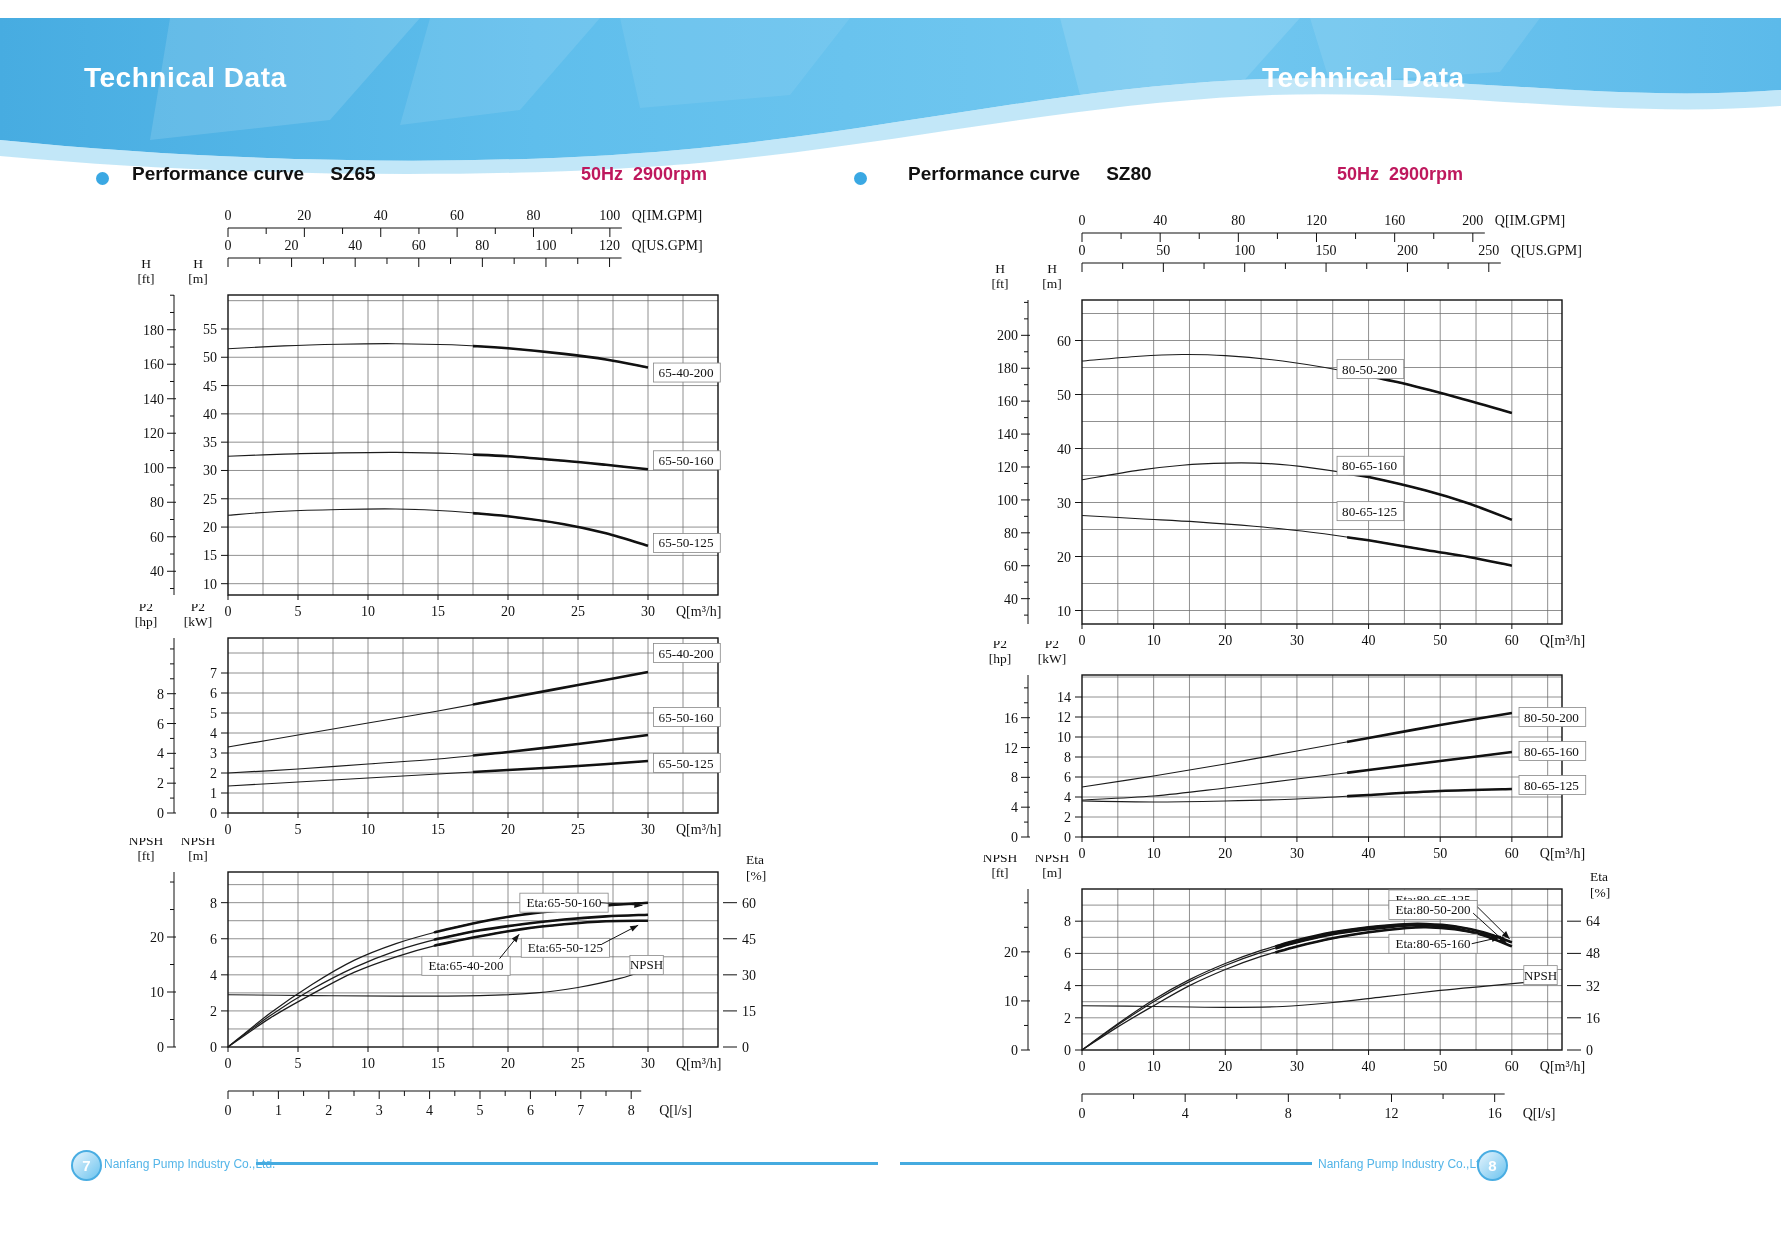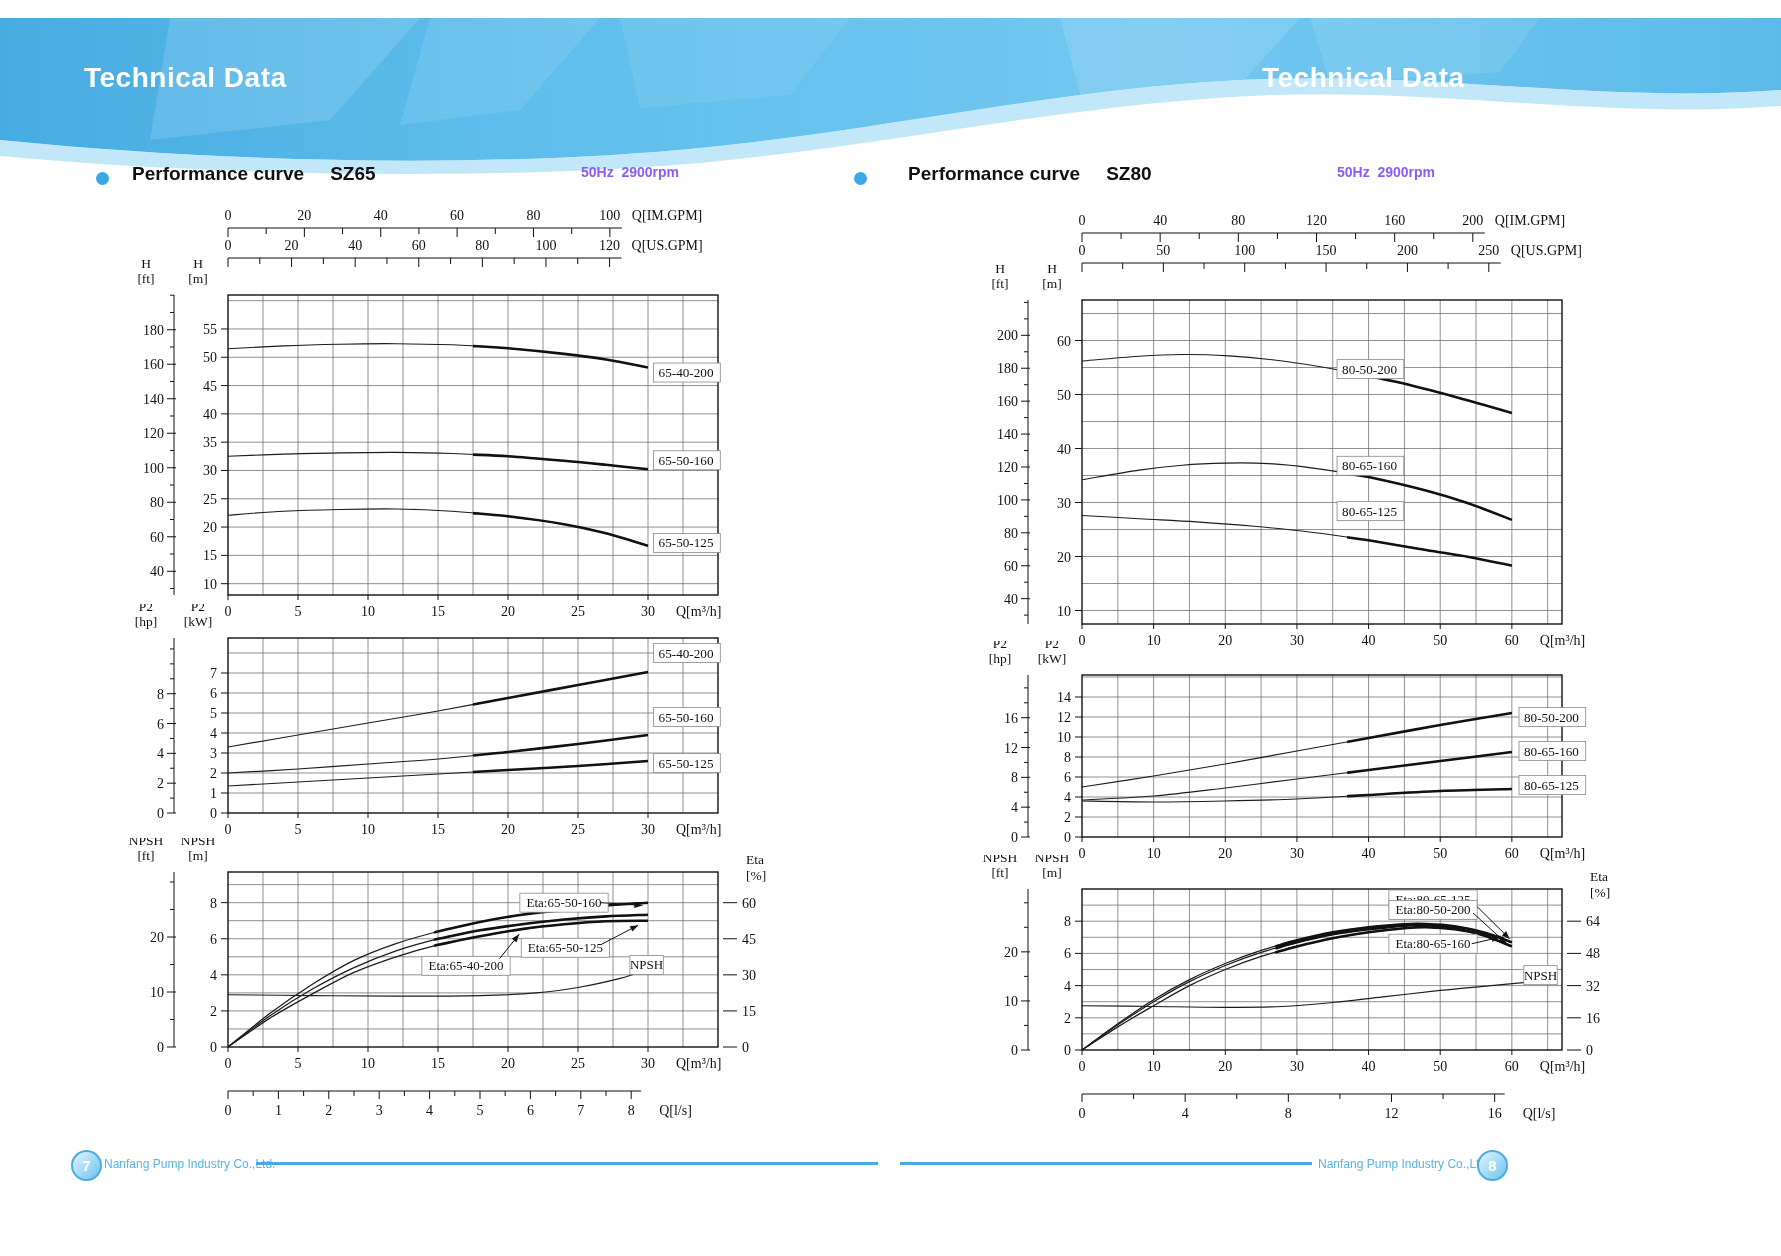--- a/index.html
+++ b/index.html
@@ -5,21 +5,21 @@
   html,body{margin:0;padding:0;background:#fff;}
   #canvas{position:relative;width:1781px;height:1256px;background:#fff;overflow:hidden;
           font-family:"Liberation Sans",sans-serif;}
   .header-wave{position:absolute;top:0;left:0;}
   .tech-title{position:absolute;color:#fff;font-size:28px;font-weight:bold;letter-spacing:.5px;}
   .tech-title.left{left:84px;top:62px;}
   .tech-title.right{left:1262px;top:62px;}
   .bullet{position:absolute;width:13px;height:13px;border-radius:50%;background:#3aa8e3;}
   .section-heading{position:absolute;font-size:19px;font-weight:bold;color:#111;white-space:pre;}
   .model{margin-left:26px;}
-  .freq{position:absolute;font-size:14px;font-weight:bold;color:#8b5cf6;white-space:pre;}
+  .freq{position:absolute;font-size:18px;font-weight:bold;color:#be185d;white-space:pre;}
   .chart{position:absolute;}
   .chart svg text{font-family:"Liberation Serif","DejaVu Serif",serif;fill:#111;}
   .page-badge{position:absolute;width:27px;height:27px;border-radius:50%;
       border:2px solid #49ade2;background:linear-gradient(135deg,#cdeafa 20%,#6cc4ef);
       color:#fff;font-weight:bold;font-size:15px;display:flex;align-items:center;justify-content:center;}
   .company{position:absolute;color:#54b5e8;font-size:12px;top:1157px;}
   .footer-rule{position:absolute;height:3px;background:#45abe0;top:1162px;}
 </style>
 </head>
 <body>

